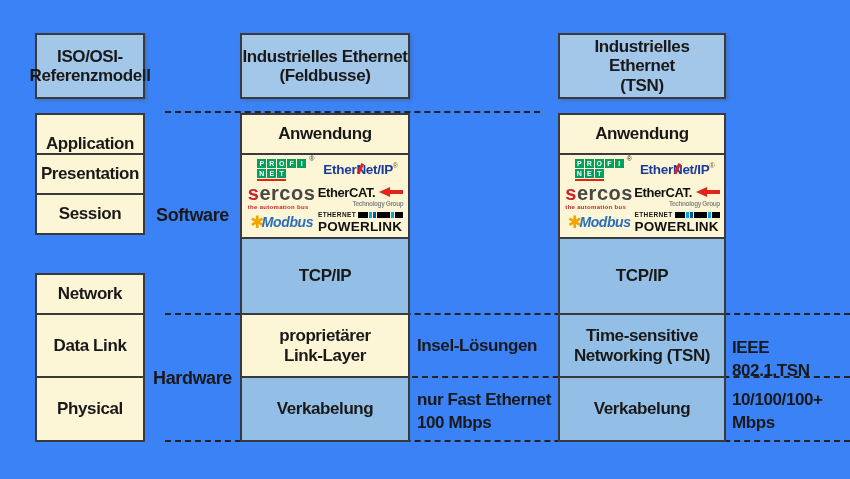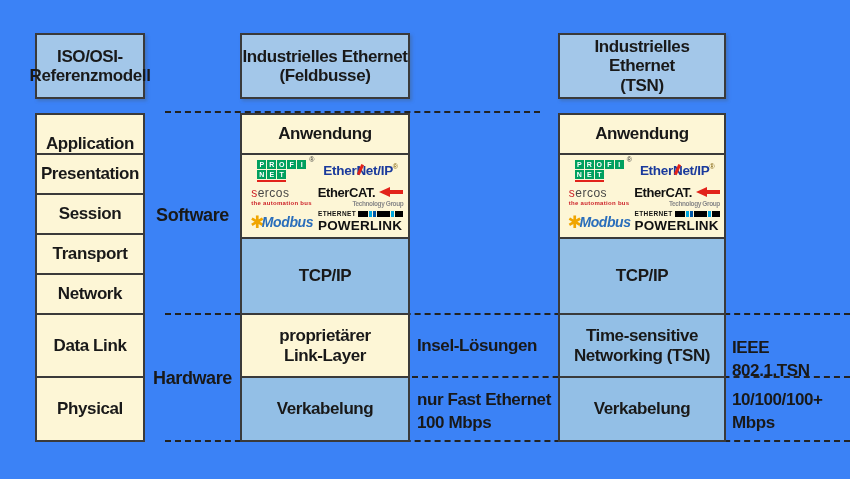--- a/index.html
+++ b/index.html
@@ -51,21 +51,21 @@
   
   .logo-enip{font-size:13.5px;font-weight:700;color:#1a3a9c;white-space:nowrap;letter-spacing:-0.3px;}
   .enip-n{position:relative;display:inline-block;}
   .enip-n::after{
     content:'';position:absolute;left:3px;top:1px;width:2.5px;height:11px;
     background:#e2231a;transform:rotate(24deg);
   }
   .enip-reg{font-size:7px;vertical-align:top;color:#7a5a00;font-weight:400;}
   
   .logo-sercos{text-align:left;line-height:1;}
-  .sercos-main{font-size:12px;font-weight:400;color:#474747;letter-spacing:0.5px;}
+  .sercos-main{font-size:20px;font-weight:700;color:#474747;letter-spacing:0.5px;}
   .sercos-s{color:#cc2229;}
   .sercos-tag{font-size:6px;color:#cc2229;margin-top:1px;letter-spacing:0.3px;}
   
   .logo-ecat{text-align:right;line-height:1;}
   .ecat-main{font-size:13px;color:#111;white-space:nowrap;display:flex;align-items:center;}
   .ecat-b{font-weight:700;}
   .ecat-arrow{position:relative;display:inline-block;width:24px;height:10px;margin-left:4px;}
   .ecat-arrow::before{
     content:'';position:absolute;left:0;top:0;width:0;height:0;
     border-top:5px solid transparent;border-bottom:5px solid transparent;
@@ -105,23 +105,20 @@
   </div>
 
   <div class="box cream stackcell" style="left:35px;top:113px;width:110px;height:42px;align-items:flex-end;">
       <span>Application</span>
     </div>
   <div class="box cream stackcell" style="left:35px;top:153px;width:110px;height:42px;">
       <span>Presentation</span>
     </div>
   <div class="box cream stackcell" style="left:35px;top:193px;width:110px;height:42px;">
       <span>Session</span>
-    </div>
-  <div class="box cream stackcell" style="left:35px;top:233px;width:110px;height:42px;">
-      <span>Transport</span>
     </div>
   <div class="box cream stackcell" style="left:35px;top:273px;width:110px;height:42px;">
       <span>Network</span>
     </div>
   <div class="box cream stackcell" style="left:35px;top:313px;width:110px;height:65px;">
       <span>Data Link</span>
     </div>
   <div class="box cream stackcell" style="left:35px;top:376px;width:110px;height:66px;text-align:right;">
       <span>Physical</span>
     </div>

